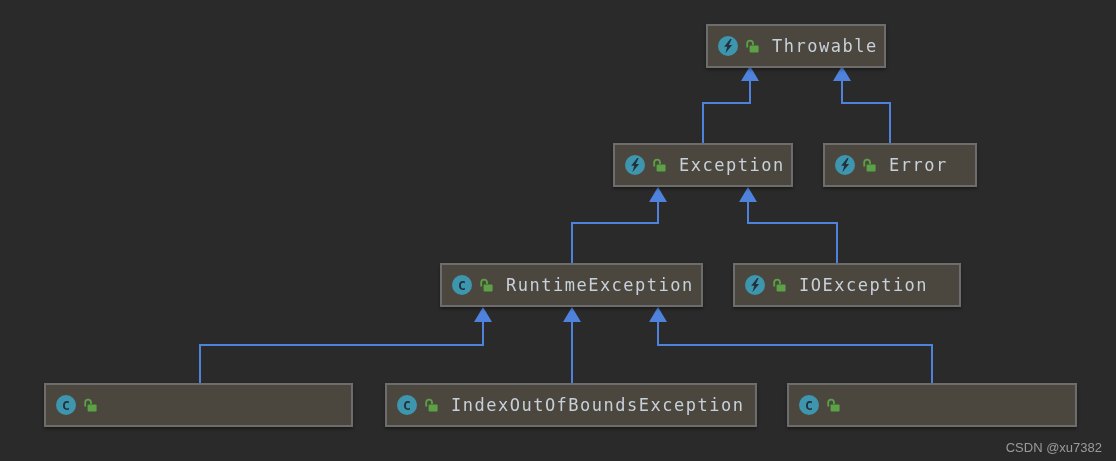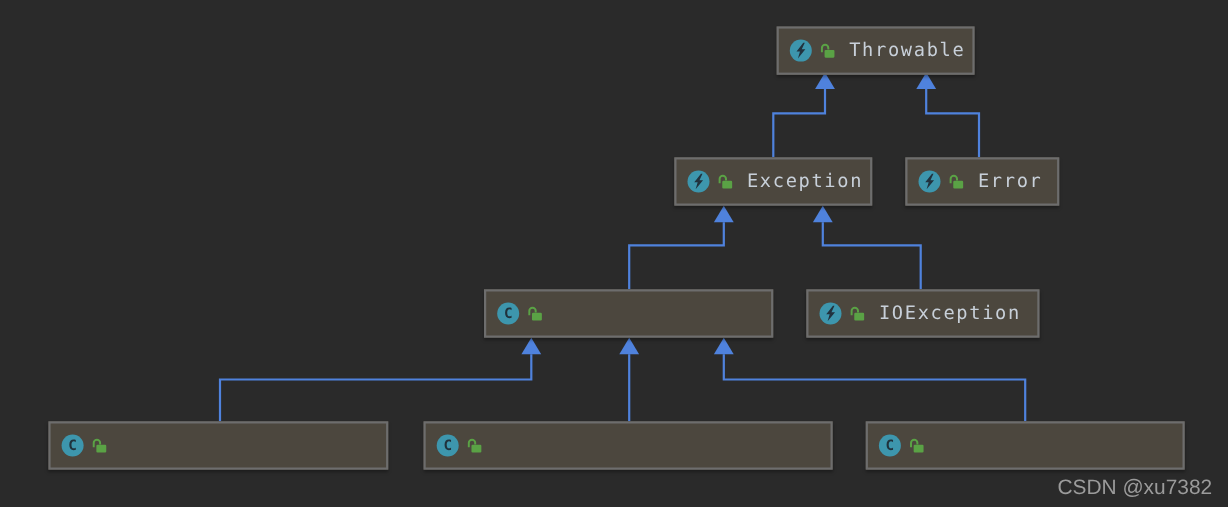--- a/index.html
+++ b/index.html
@@ -22,21 +22,21 @@
     width:20px;height:20px;border-radius:50%;background:#3d96ad;flex:0 0 auto;
     display:flex;align-items:center;justify-content:center;
   }
   .cicon.cls{
     color:#20323c;font-size:13px;font-weight:bold;
     font-family:"DejaVu Sans Mono",monospace;line-height:1;
   }
   .lock{margin-left:6px;flex:0 0 auto;display:flex;}
   #watermark{
     position:absolute;right:14px;bottom:6px;z-index:2;
-    font-family:"Liberation Sans",sans-serif;font-size:19px;color:#9b9b9b;
+    font-family:"Liberation Sans",sans-serif;font-size:13px;color:#9b9b9b;
   }
 </style>
 </head>
 <body>
 
 <div id="canvas">
 
   <svg id="edges" width="1116" height="461">
     <g stroke="#4f82dd" stroke-width="2" fill="none">
       <path d="M703 143 V103 H750 V81"></path>
@@ -81,21 +81,21 @@
     </span>
     <span class="lock">
       <svg width="16" height="16" viewBox="0 0 16 16">
           <path d="M3.2 9.6 V5.6 a2.9 2.9 0 0 1 5.8 0 V7" stroke="#5aa245" stroke-width="1.8" fill="none"></path>
           <rect x="5.6" y="7.4" width="9" height="7" rx="1" fill="#5aa245"></rect>
         </svg>
     </span>
     <span class="label">Throwable</span>
   </div>
 
-  <div class="node" style="left:823px;top:143px;width:140px;">
+  <div class="node" style="left:823px;top:143px;width:154px;">
     <span class="cicon exc">
       <svg width="20" height="20" viewBox="0 0 16 16">
           <path d="M9.8 2.3 L4.9 8.6 H7.4 L5.9 13.7 L11.3 7.1 H8.7 L10.9 2.3 Z" fill="#21323e"></path>
         </svg>
     </span>
     <span class="lock">
       <svg width="16" height="16" viewBox="0 0 16 16">
           <path d="M3.2 9.6 V5.6 a2.9 2.9 0 0 1 5.8 0 V7" stroke="#5aa245" stroke-width="1.8" fill="none"></path>
           <rect x="5.6" y="7.4" width="9" height="7" rx="1" fill="#5aa245"></rect>
         </svg>
@@ -104,23 +104,24 @@
   </div>
 
   <div class="node" style="left:440px;top:263px;width:263px;">
     <span class="cicon cls">C</span>
     <span class="lock">
       <svg width="16" height="16" viewBox="0 0 16 16">
           <path d="M3.2 9.6 V5.6 a2.9 2.9 0 0 1 5.8 0 V7" stroke="#5aa245" stroke-width="1.8" fill="none"></path>
           <rect x="5.6" y="7.4" width="9" height="7" rx="1" fill="#5aa245"></rect>
         </svg>
     </span>
+    <span class="label">RuntimeException</span>
   </div>
 
-  <div class="node" style="left:733px;top:263px;width:212px;">
+  <div class="node" style="left:733px;top:263px;width:228px;">
     <span class="cicon exc">
       <svg width="20" height="20" viewBox="0 0 16 16">
           <path d="M9.8 2.3 L4.9 8.6 H7.4 L5.9 13.7 L11.3 7.1 H8.7 L10.9 2.3 Z" fill="#21323e"></path>
         </svg>
     </span>
     <span class="lock">
       <svg width="16" height="16" viewBox="0 0 16 16">
           <path d="M3.2 9.6 V5.6 a2.9 2.9 0 0 1 5.8 0 V7" stroke="#5aa245" stroke-width="1.8" fill="none"></path>
           <rect x="5.6" y="7.4" width="9" height="7" rx="1" fill="#5aa245"></rect>
         </svg>
@@ -139,20 +140,21 @@
   </div>
 
   <div class="node" style="left:385px;top:383px;width:372px;">
     <span class="cicon cls">C</span>
     <span class="lock">
       <svg width="16" height="16" viewBox="0 0 16 16">
           <path d="M3.2 9.6 V5.6 a2.9 2.9 0 0 1 5.8 0 V7" stroke="#5aa245" stroke-width="1.8" fill="none"></path>
           <rect x="5.6" y="7.4" width="9" height="7" rx="1" fill="#5aa245"></rect>
         </svg>
     </span>
+    <span class="label">IndexOutOfBoundsException</span>
   </div>
 
   <div class="node" style="left:787px;top:383px;width:290px;">
     <span class="cicon cls">C</span>
     <span class="lock">
       <svg width="16" height="16" viewBox="0 0 16 16">
           <path d="M3.2 9.6 V5.6 a2.9 2.9 0 0 1 5.8 0 V7" stroke="#5aa245" stroke-width="1.8" fill="none"></path>
           <rect x="5.6" y="7.4" width="9" height="7" rx="1" fill="#5aa245"></rect>
         </svg>
     </span>

